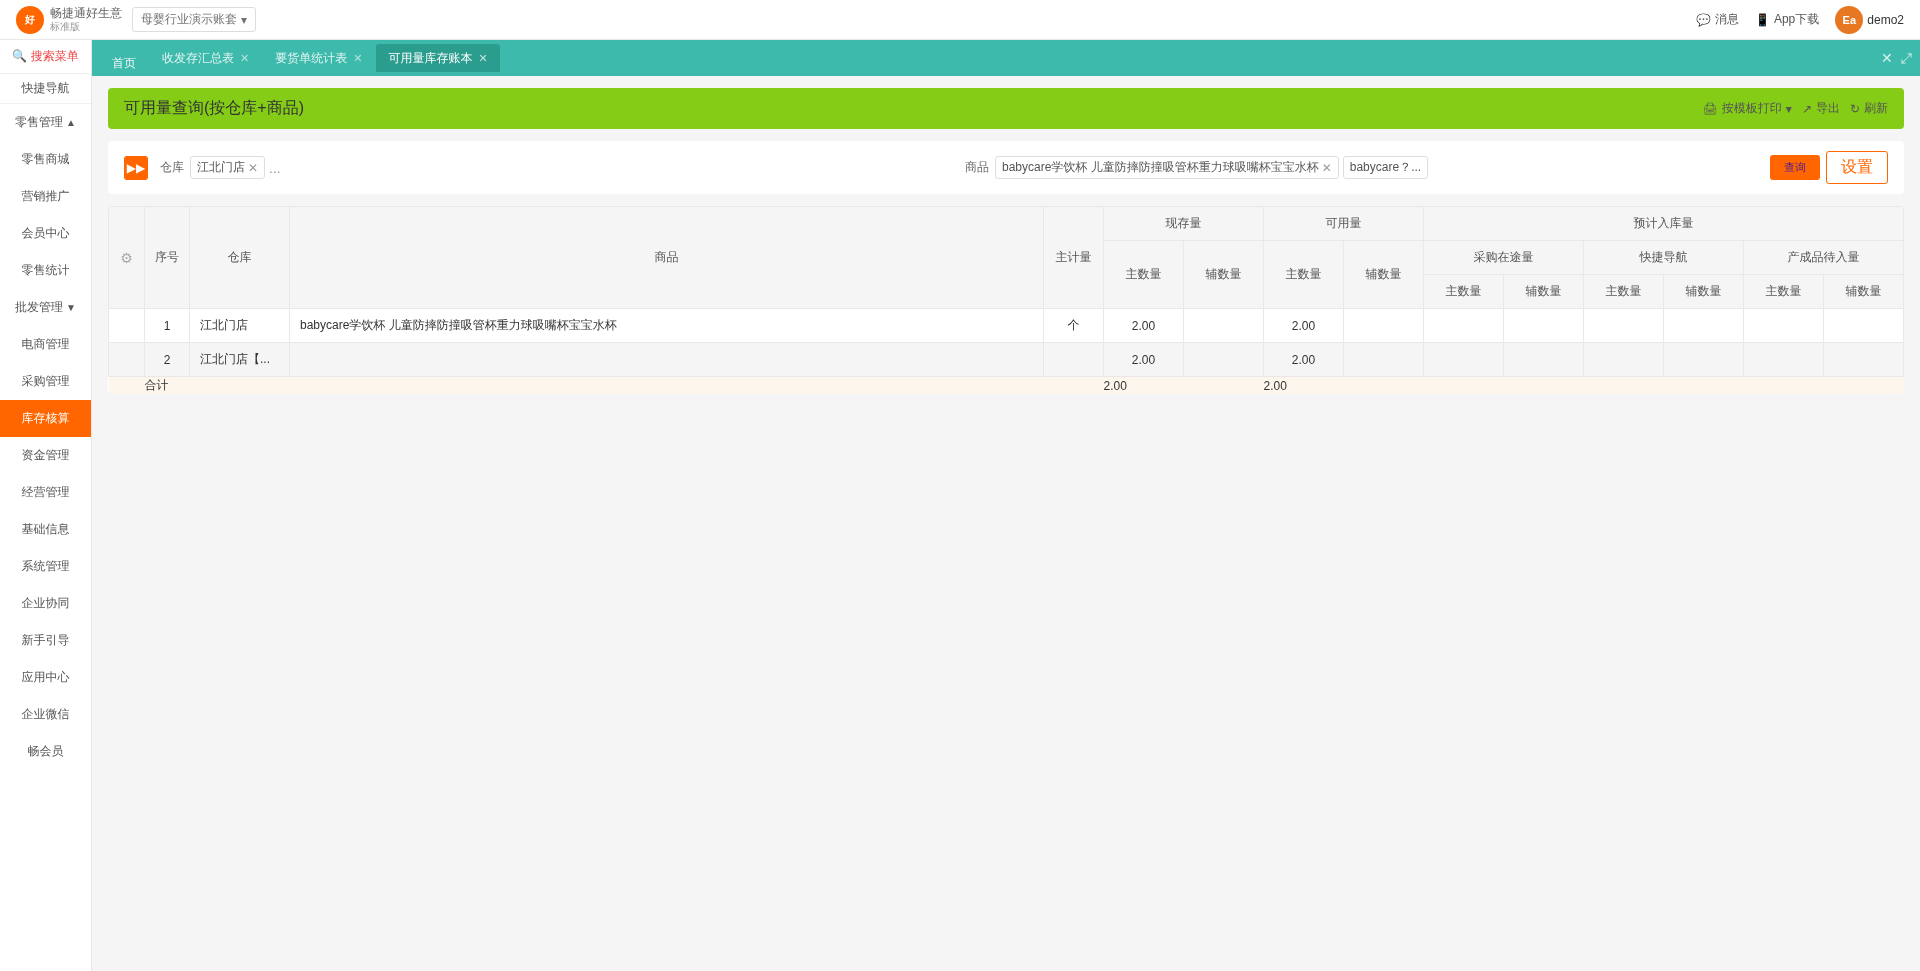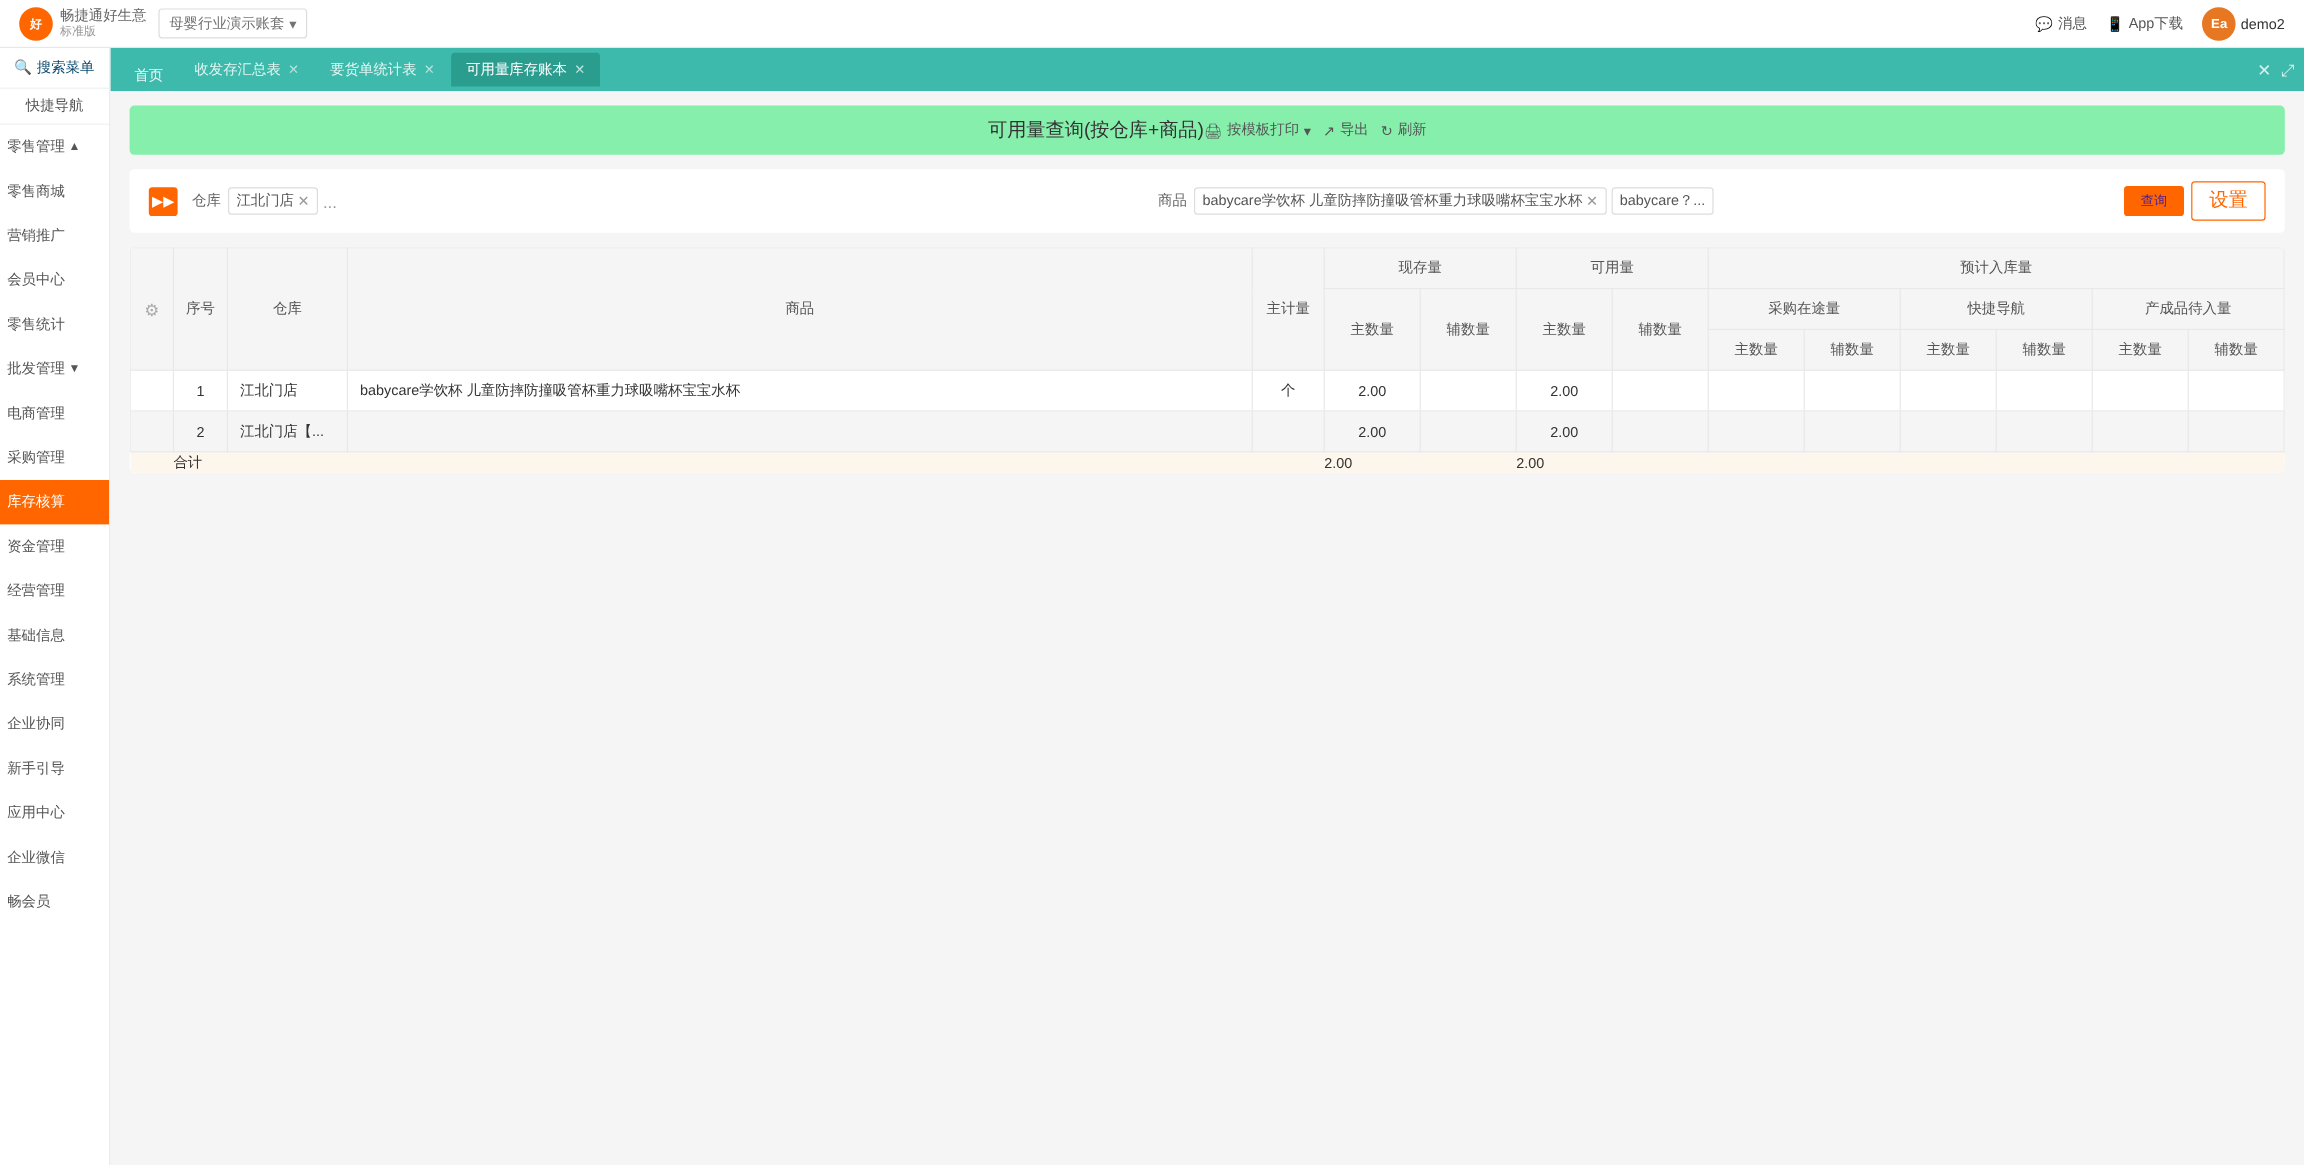--- a/index.html
+++ b/index.html
@@ -96,40 +96,41 @@
       border-right: 1px solid #e8e8e8;
       display: flex;
       flex-direction: column;
       overflow-y: auto;
       flex-shrink: 0;
     }
     .sidebar-search {
       padding: 8px 6px;
       border-bottom: 1px solid #f0f0f0;
       font-size: 12px;
-      color: #0c4a6e;
+      color: #ef4444;
       cursor: pointer;
       text-align: center;
     }
     .sidebar-quick-nav {
       padding: 6px;
       border-bottom: 1px solid #f0f0f0;
       font-size: 12px;
       color: #555;
       cursor: pointer;
       text-align: center;
     }
     .sidebar-item {
       padding: 10px 6px;
       font-size: 12px;
       color: #555;
       cursor: pointer;
       text-align: center;
       display: flex;
       align-items: center;
+      justify-content: center;
       gap: 3px;
     }
     .sidebar-item.active {
       background: #ff6600;
       color: white;
     }
     .sidebar-item .arrow { font-size: 10px; }
 
     
     .content-area {
@@ -196,23 +197,23 @@
       flex: 1;
       overflow-y: auto;
       padding: 12px 16px;
       background: #f5f5f5;
     }
 
     
     .page-header {
       display: flex;
       align-items: center;
-      justify-content: center;
+      justify-content: space-between;
       margin-bottom: 12px;
-      background: #86efac;
+      background: #84cc16;
       padding: 10px 16px;
       border-radius: 4px;
     }
     .page-title {
       font-size: 16px;
       font-weight: 500;
       color: #333;
     }
     .page-actions {
       display: flex;

